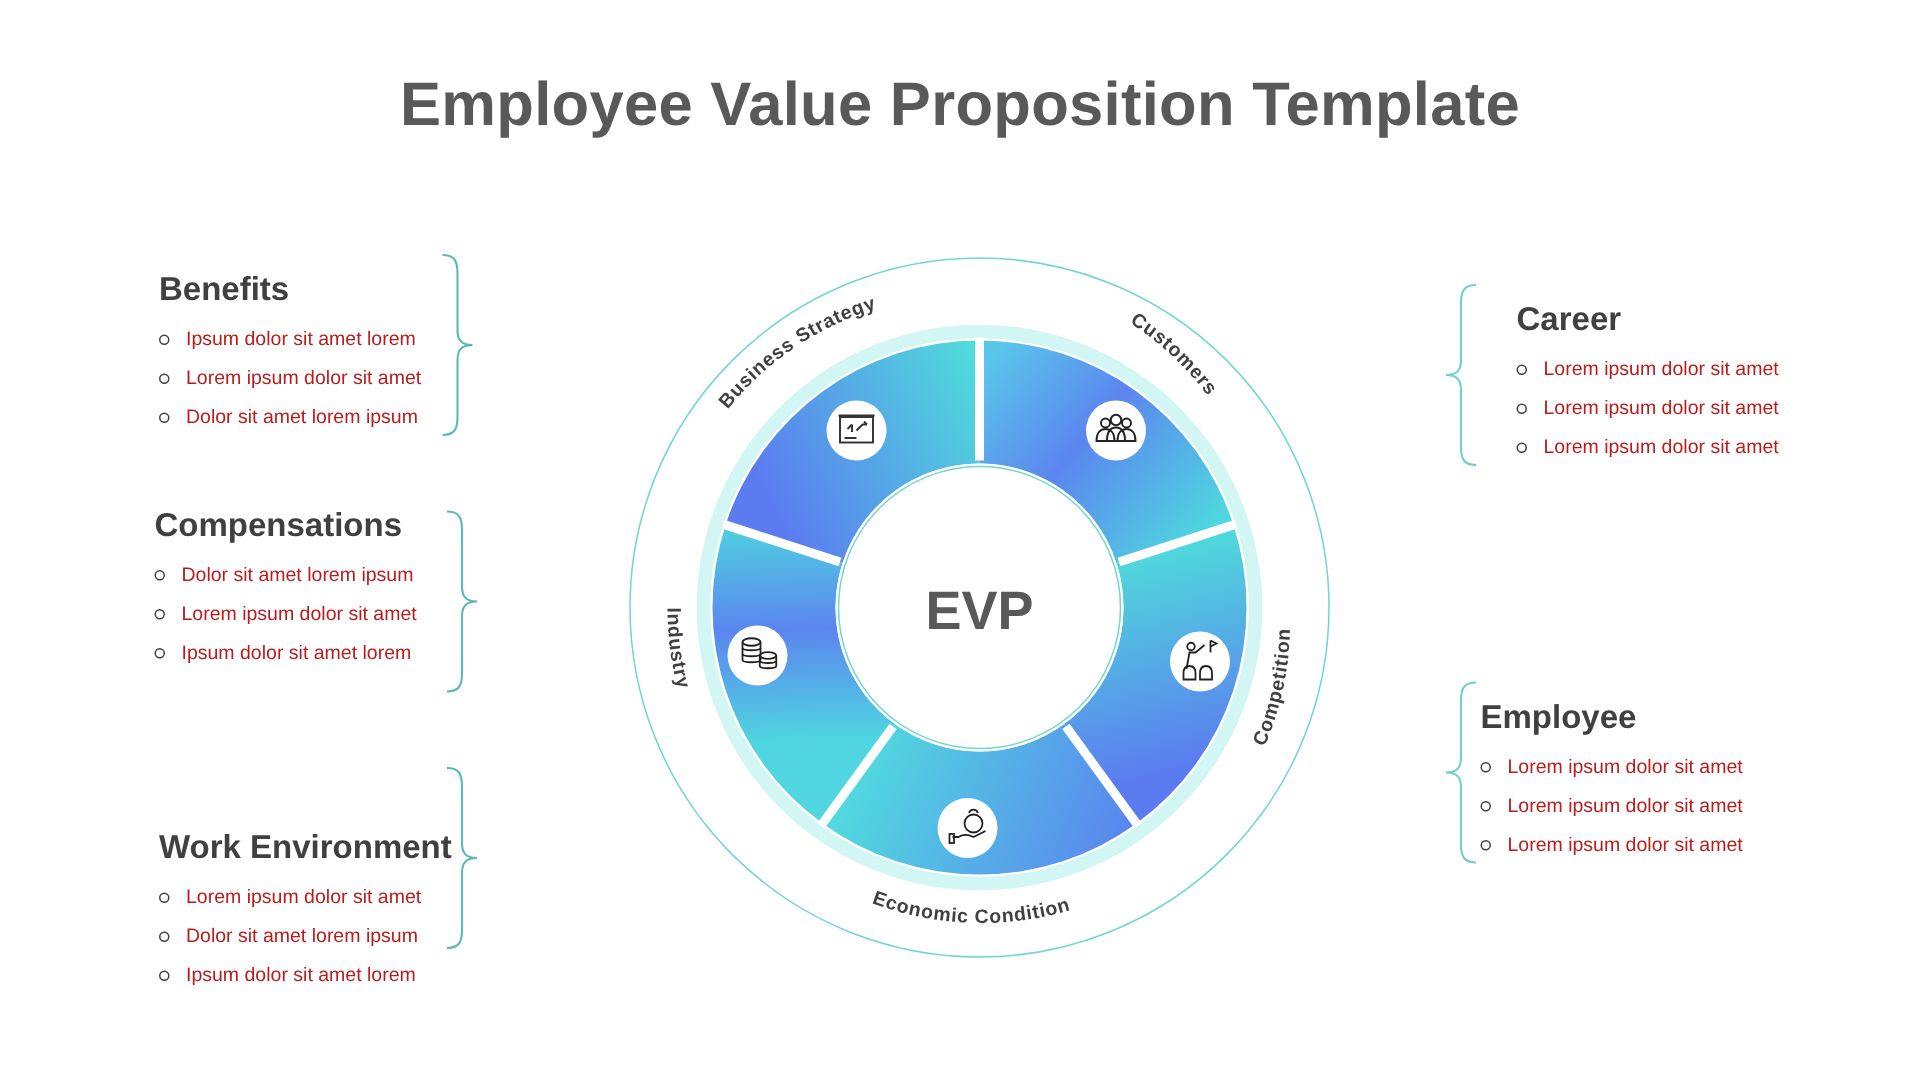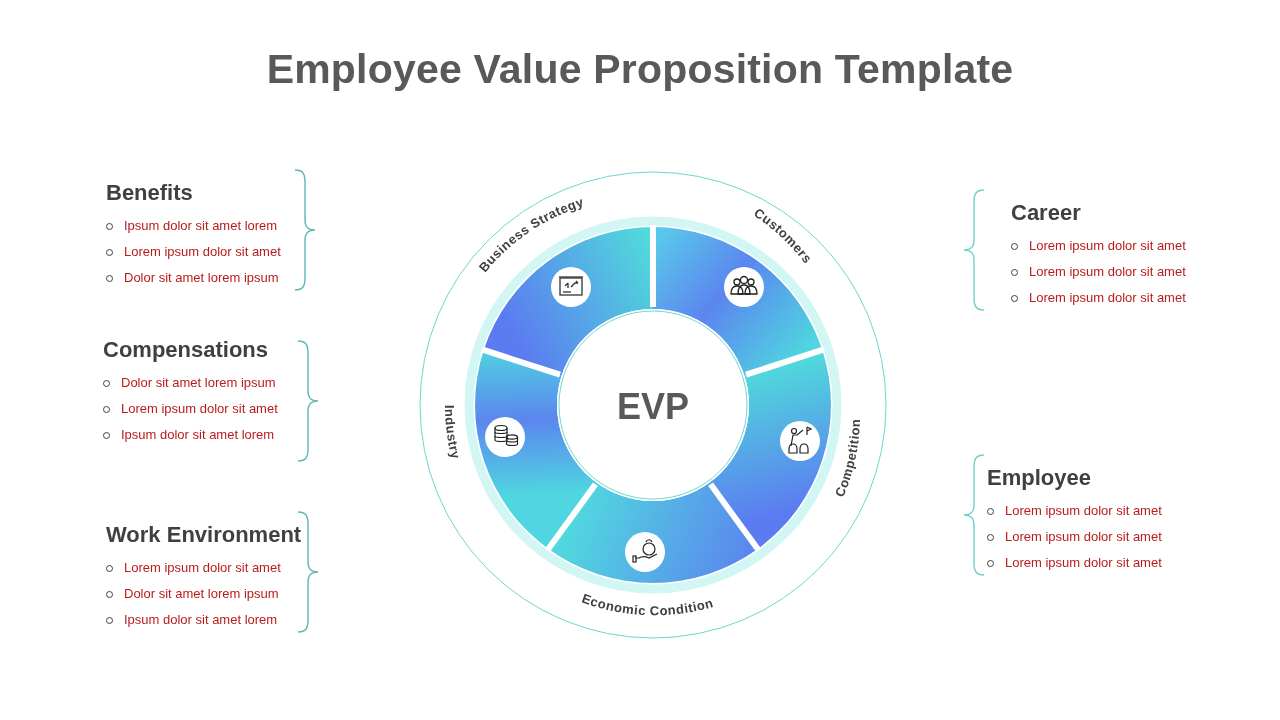--- a/index.html
+++ b/index.html
@@ -66,21 +66,21 @@
     <li>
         <span class="bullet"></span>
         <span>Ipsum dolor sit amet lorem</span>
       </li>
   </ul>
 </div>
 <svg class="brace" style="left:296px; top:339px;" width="30" height="124" viewBox="0 0 30 124">
   <path d="M2 2 C10 2 12 6 12 14 L12 52 C12 58 14 62 22 62 C14 62 12 66 12 72 L12 110 C12 118 10 122 2 122" fill="none" stroke="#5cb8b8" stroke-width="1.4"></path>
 </svg>
 
-<div class="block" style="left:106px; top:522px;">
+<div class="block" style="left:106px; top:552px;">
   <h3>Work Environment</h3>
   <ul>
     <li>
         <span class="bullet"></span>
         <span>Lorem ipsum dolor sit amet</span>
       </li>
     <li>
         <span class="bullet"></span>
         <span>Dolor sit amet lorem ipsum</span>
       </li>

